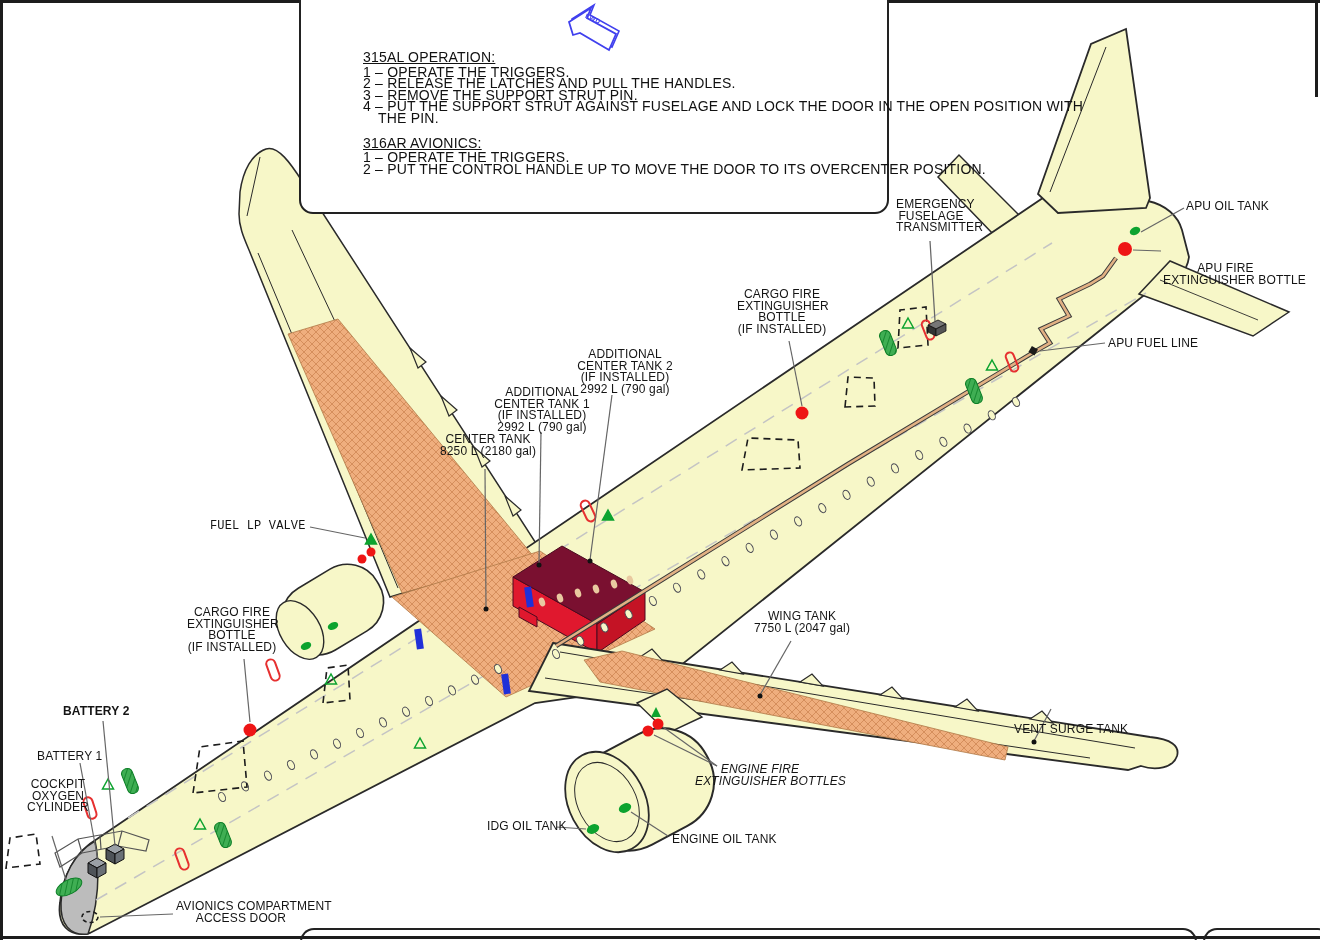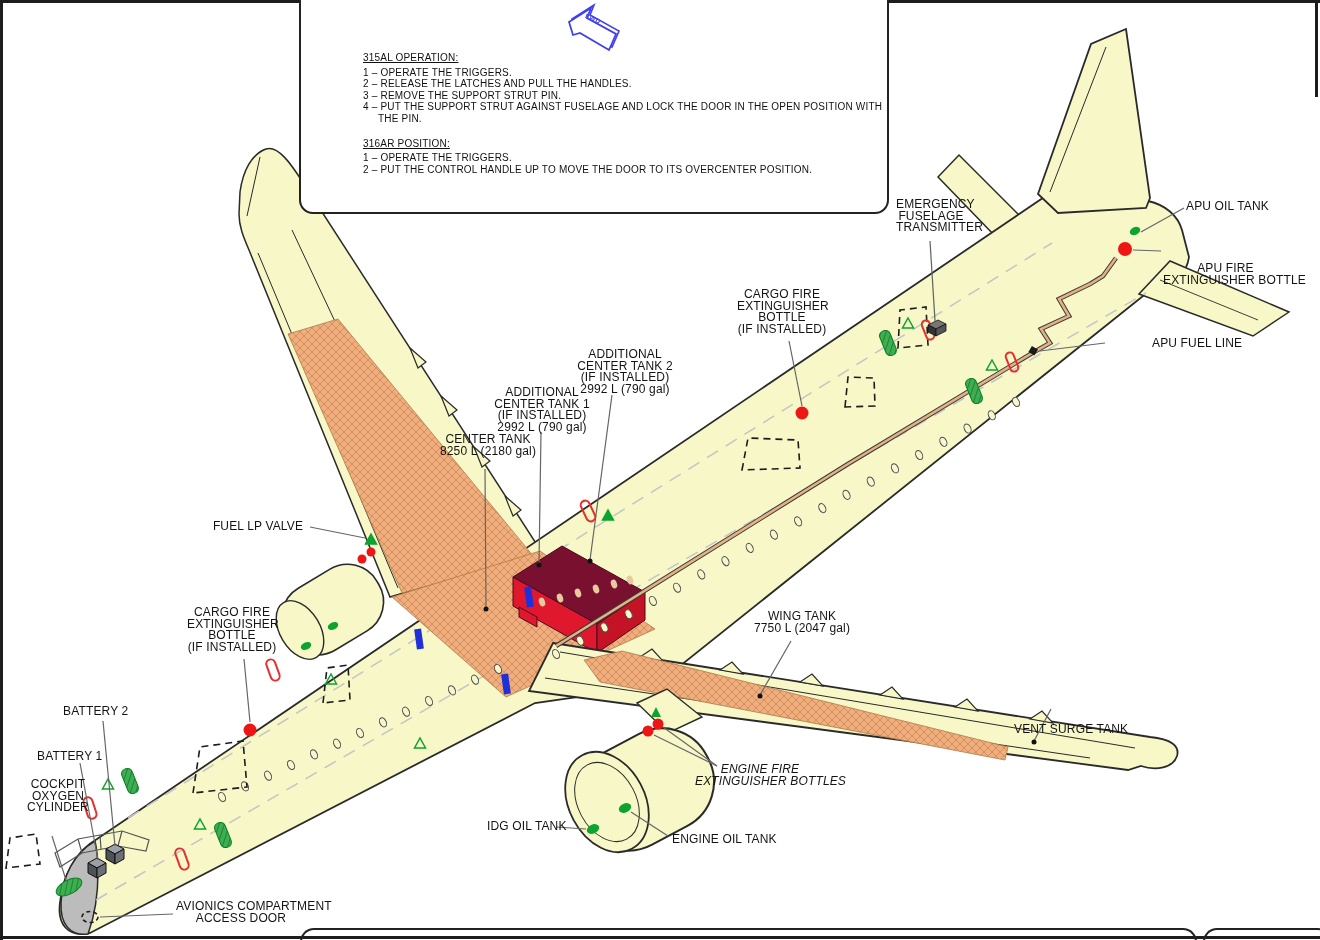--- a/index.html
+++ b/index.html
@@ -2,29 +2,29 @@
 <html><head>
 <meta charset="utf-8">
 <style>
   html,body{margin:0;padding:0;background:#fff;}
   #canvas{position:relative;width:1320px;height:940px;background:#ffffff;overflow:hidden;
           font-family:"Liberation Sans",sans-serif;}
   .pgborder{position:absolute;background:#1d1d1d;z-index:1;}
   svg#drawing{position:absolute;left:0;top:0;z-index:2;}
   .panel{position:absolute;border:2.5px solid #222;background:#fff;border-radius:14px;z-index:3;}
   .panel.bottom{background:transparent;border-bottom:none;border-radius:14px 14px 0 0;z-index:3;}
-  #instr-text{position:absolute;left:62px;top:66px;font-size:10px;line-height:11.6px;color:#111;
+  #instr-text{position:absolute;left:62px;top:66px;font-size:14px;line-height:11.6px;color:#111;
               letter-spacing:.2px;white-space:nowrap;}
   .instr-title{text-decoration:underline;margin-bottom:3px;}
   .instr-cont{padding-left:15px;}
   .blk2{margin-top:13px;}
   .callout{position:absolute;z-index:5;font-size:12px;line-height:11.5px;color:#141414;
            letter-spacing:.15px;white-space:nowrap;}
   .callout.c{text-align:center;}
-  .callout.r{text-align:center;}
+  .callout.r{text-align:left;font-family:Liberation Mono, monospace;}
   #fwd-arrow{position:absolute;left:563px;top:2px;width:62px;height:50px;z-index:4;}
   #fwd-label{position:absolute;left:22px;top:13px;font-size:6.5px;font-weight:bold;color:#4040ee;
              transform:rotate(24deg);letter-spacing:.5px;}
 </style>
 </head>
 <body>
 
 <div id="canvas">
 
   <div class="pgborder" style="left:0;top:0;width:1320px;height:2.5px;"></div>
@@ -290,21 +290,21 @@
     <div id="instr-text">
       <div>
         <div class="instr-title">315AL OPERATION:</div>
         <div>1 – OPERATE THE TRIGGERS.</div>
         <div>2 – RELEASE THE LATCHES AND PULL THE HANDLES.</div>
         <div>3 – REMOVE THE SUPPORT STRUT PIN.</div>
         <div>4 – PUT THE SUPPORT STRUT AGAINST FUSELAGE AND LOCK THE DOOR IN THE OPEN POSITION WITH</div>
         <div class="instr-cont">THE PIN.</div>
       </div>
       <div class="blk2">
-        <div class="instr-title">316AR POSITION:</div>
+        <div class="instr-title">316AR AVIONICS:</div>
         <div>1 – OPERATE THE TRIGGERS.</div>
         <div>2 – PUT THE CONTROL HANDLE UP TO MOVE THE DOOR TO ITS OVERCENTER POSITION.</div>
       </div>
     </div>
   </div>
 
   <div id="fwd-arrow">
     <svg width="62" height="50" viewBox="0 0 62 50">
       <polygon points="6,20 28,6 24,16 53,32 46,48 17,31 10,33" fill="none" stroke="#4040ee" stroke-width="1.6" transform="translate(3,-3)"></polygon>
       <polygon points="6,20 28,6 24,16 53,32 46,48 17,31 10,33" fill="#ffffff" stroke="#4040ee" stroke-width="1.8"></polygon>
@@ -315,21 +315,21 @@
   <div class="panel bottom" style="left:300px;top:928px;width:893px;height:20px;"></div>
   <div class="panel bottom" style="left:1203px;top:928px;width:125px;height:20px;"></div>
 
   <div class="callout" style="left:1186px;top:201px;">
     <div>APU OIL TANK</div>
   </div>
   <div class="callout c" style="left:1163px;top:243px;width:125px;margin-top:20px;">
     <div>APU FIRE</div>
     <div>EXTINGUISHER BOTTLE</div>
   </div>
-  <div class="callout" style="left:1152px;top:338px;">
+  <div class="callout" style="left:1108px;top:338px;">
     <div>APU FUEL LINE</div>
   </div>
   <div class="callout c" style="left:896px;top:199px;width:70px;">
     <div>EMERGENCY</div>
     <div>FUSELAGE</div>
     <div>TRANSMITTER</div>
   </div>
   <div class="callout c" style="left:737px;top:289px;width:90px;">
     <div>CARGO FIRE</div>
     <div>EXTINGUISHER</div>
@@ -361,21 +361,21 @@
   </div>
   <div class="callout" style="left:1014px;top:724px;">
     <div>VENT SURGE TANK</div>
   </div>
   <div class="callout c" style="left:187px;top:607px;width:90px;">
     <div>CARGO FIRE</div>
     <div>EXTINGUISHER</div>
     <div>BOTTLE</div>
     <div>(IF INSTALLED)</div>
   </div>
-  <div class="callout" style="left:63px;top:706px;">
+  <div class="callout" style="left:63px;top:706px;font-weight:bold;">
     <div>BATTERY 2</div>
   </div>
   <div class="callout" style="left:37px;top:751px;">
     <div>BATTERY 1</div>
   </div>
   <div class="callout c" style="left:19px;top:779px;width:78px;">
     <div>COCKPIT</div>
     <div>OXYGEN</div>
     <div>CYLINDER</div>
   </div>

